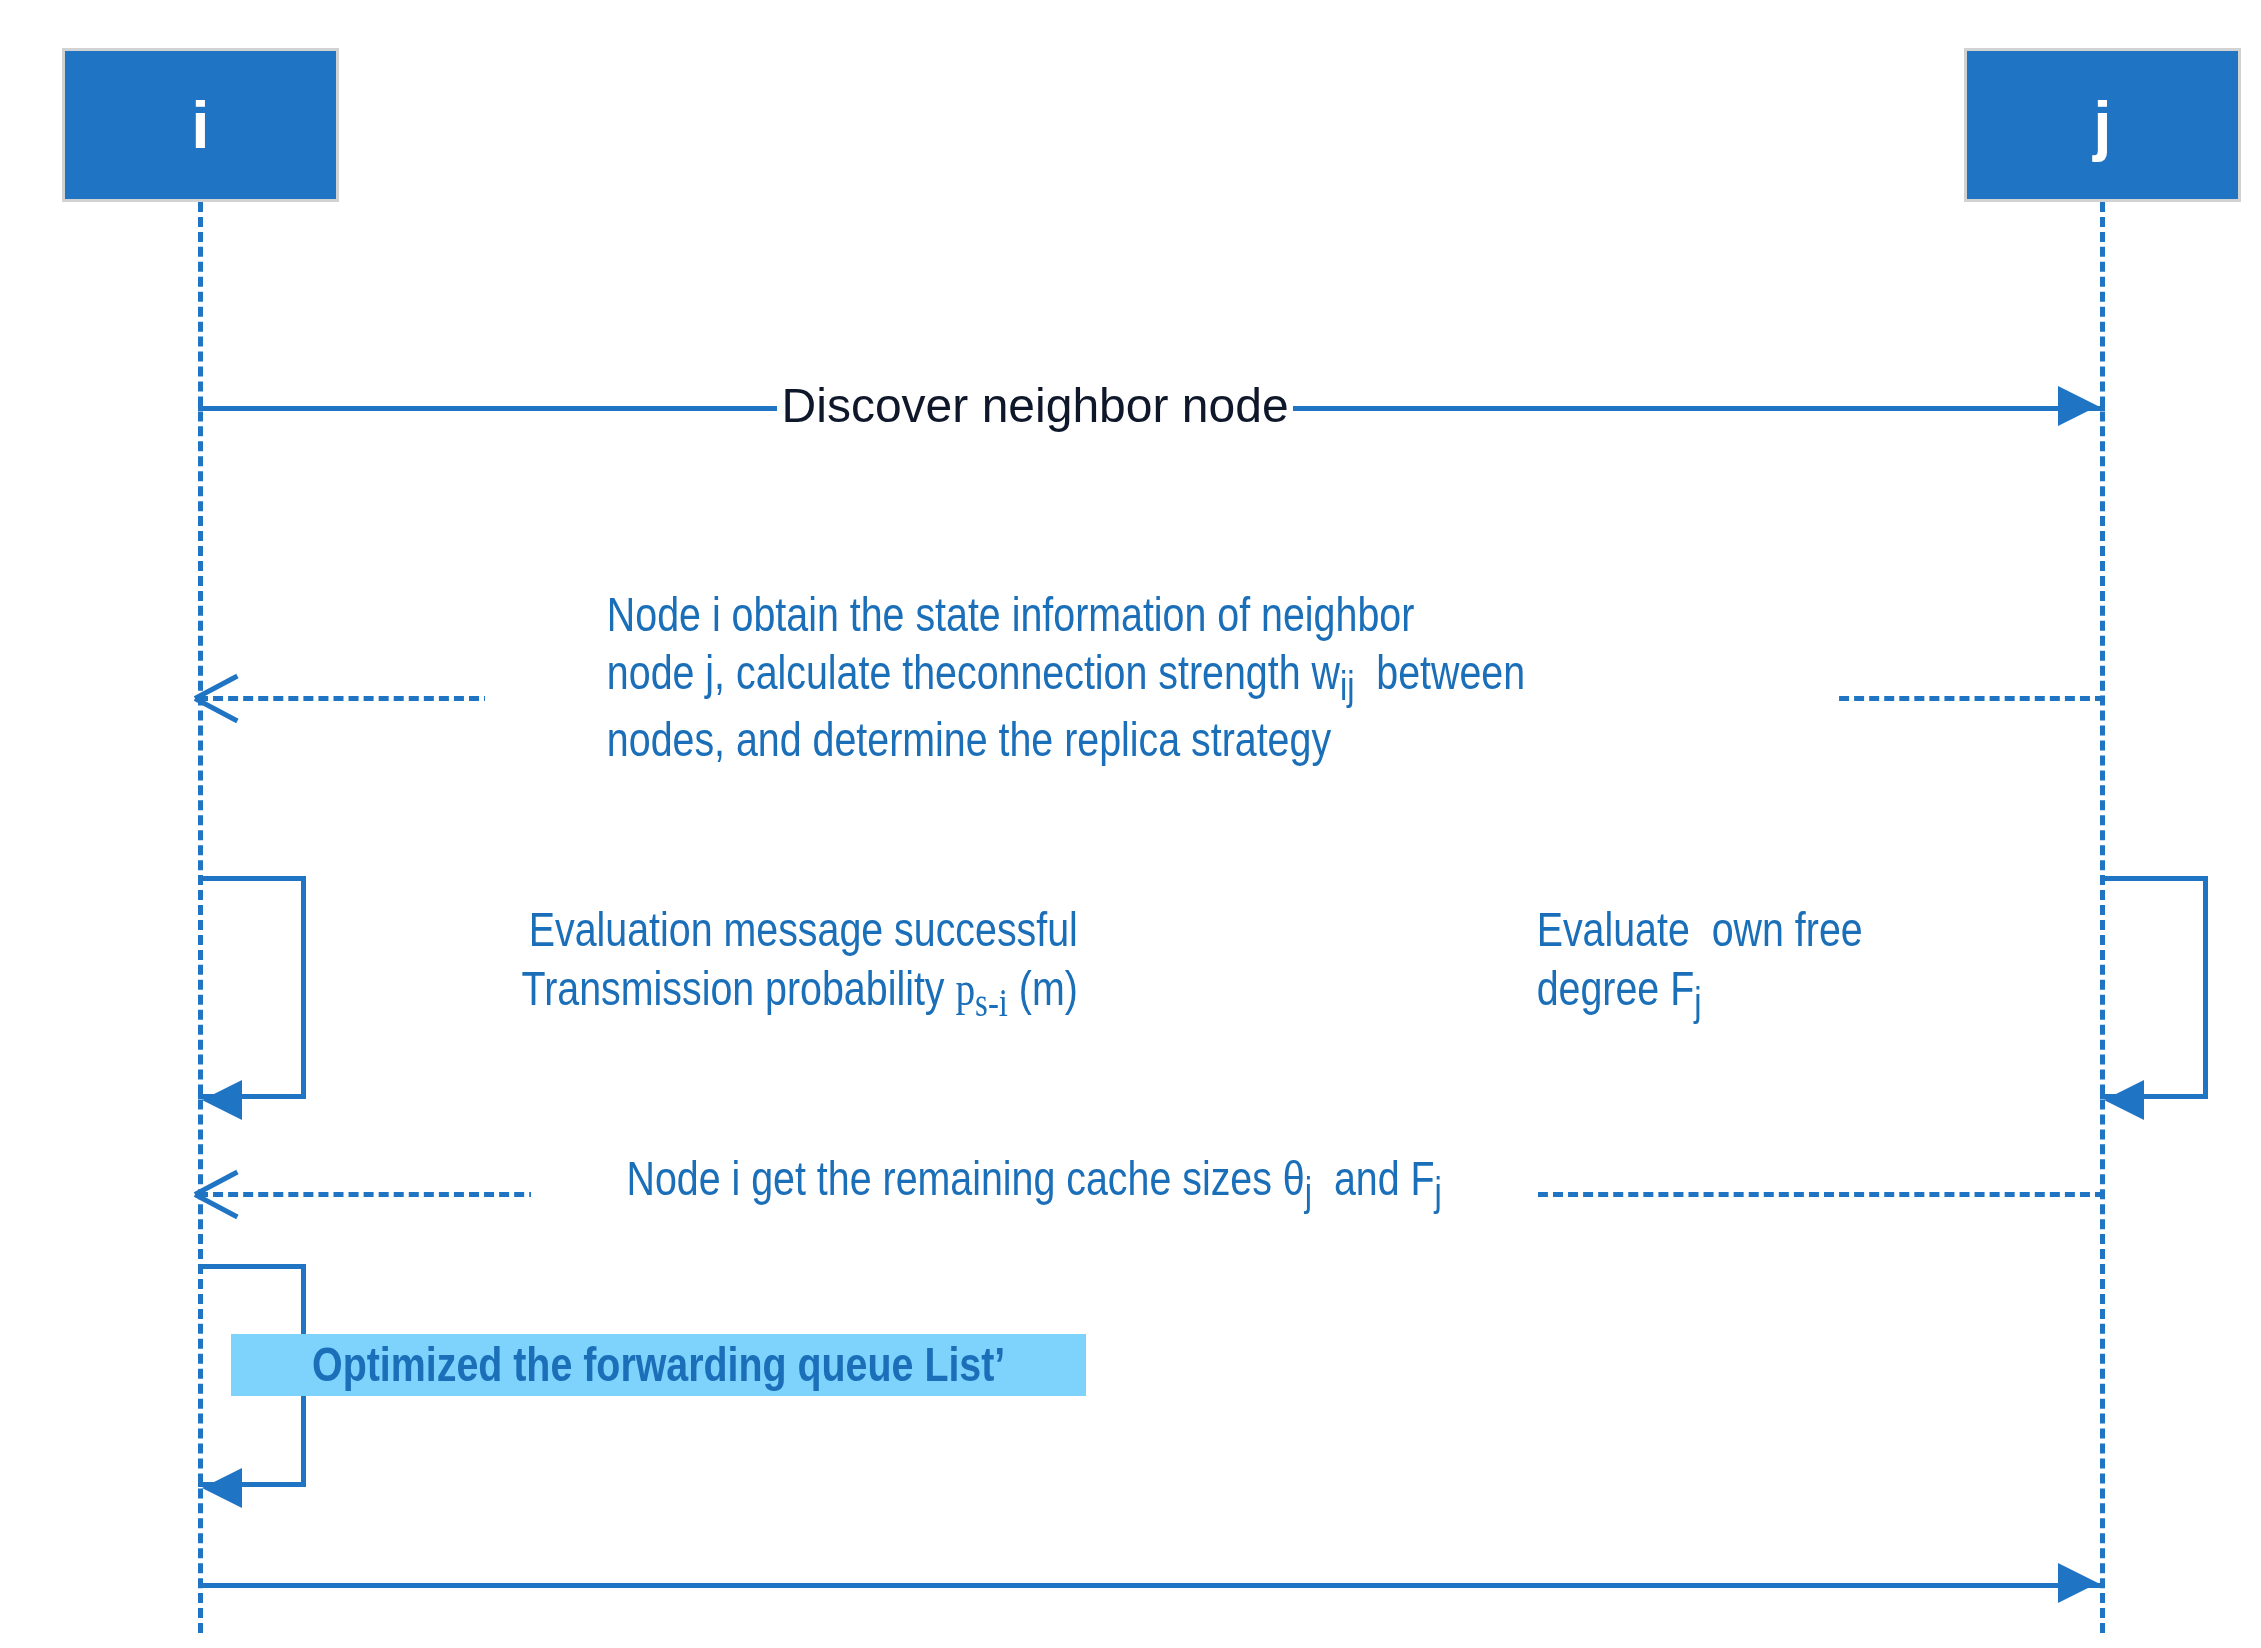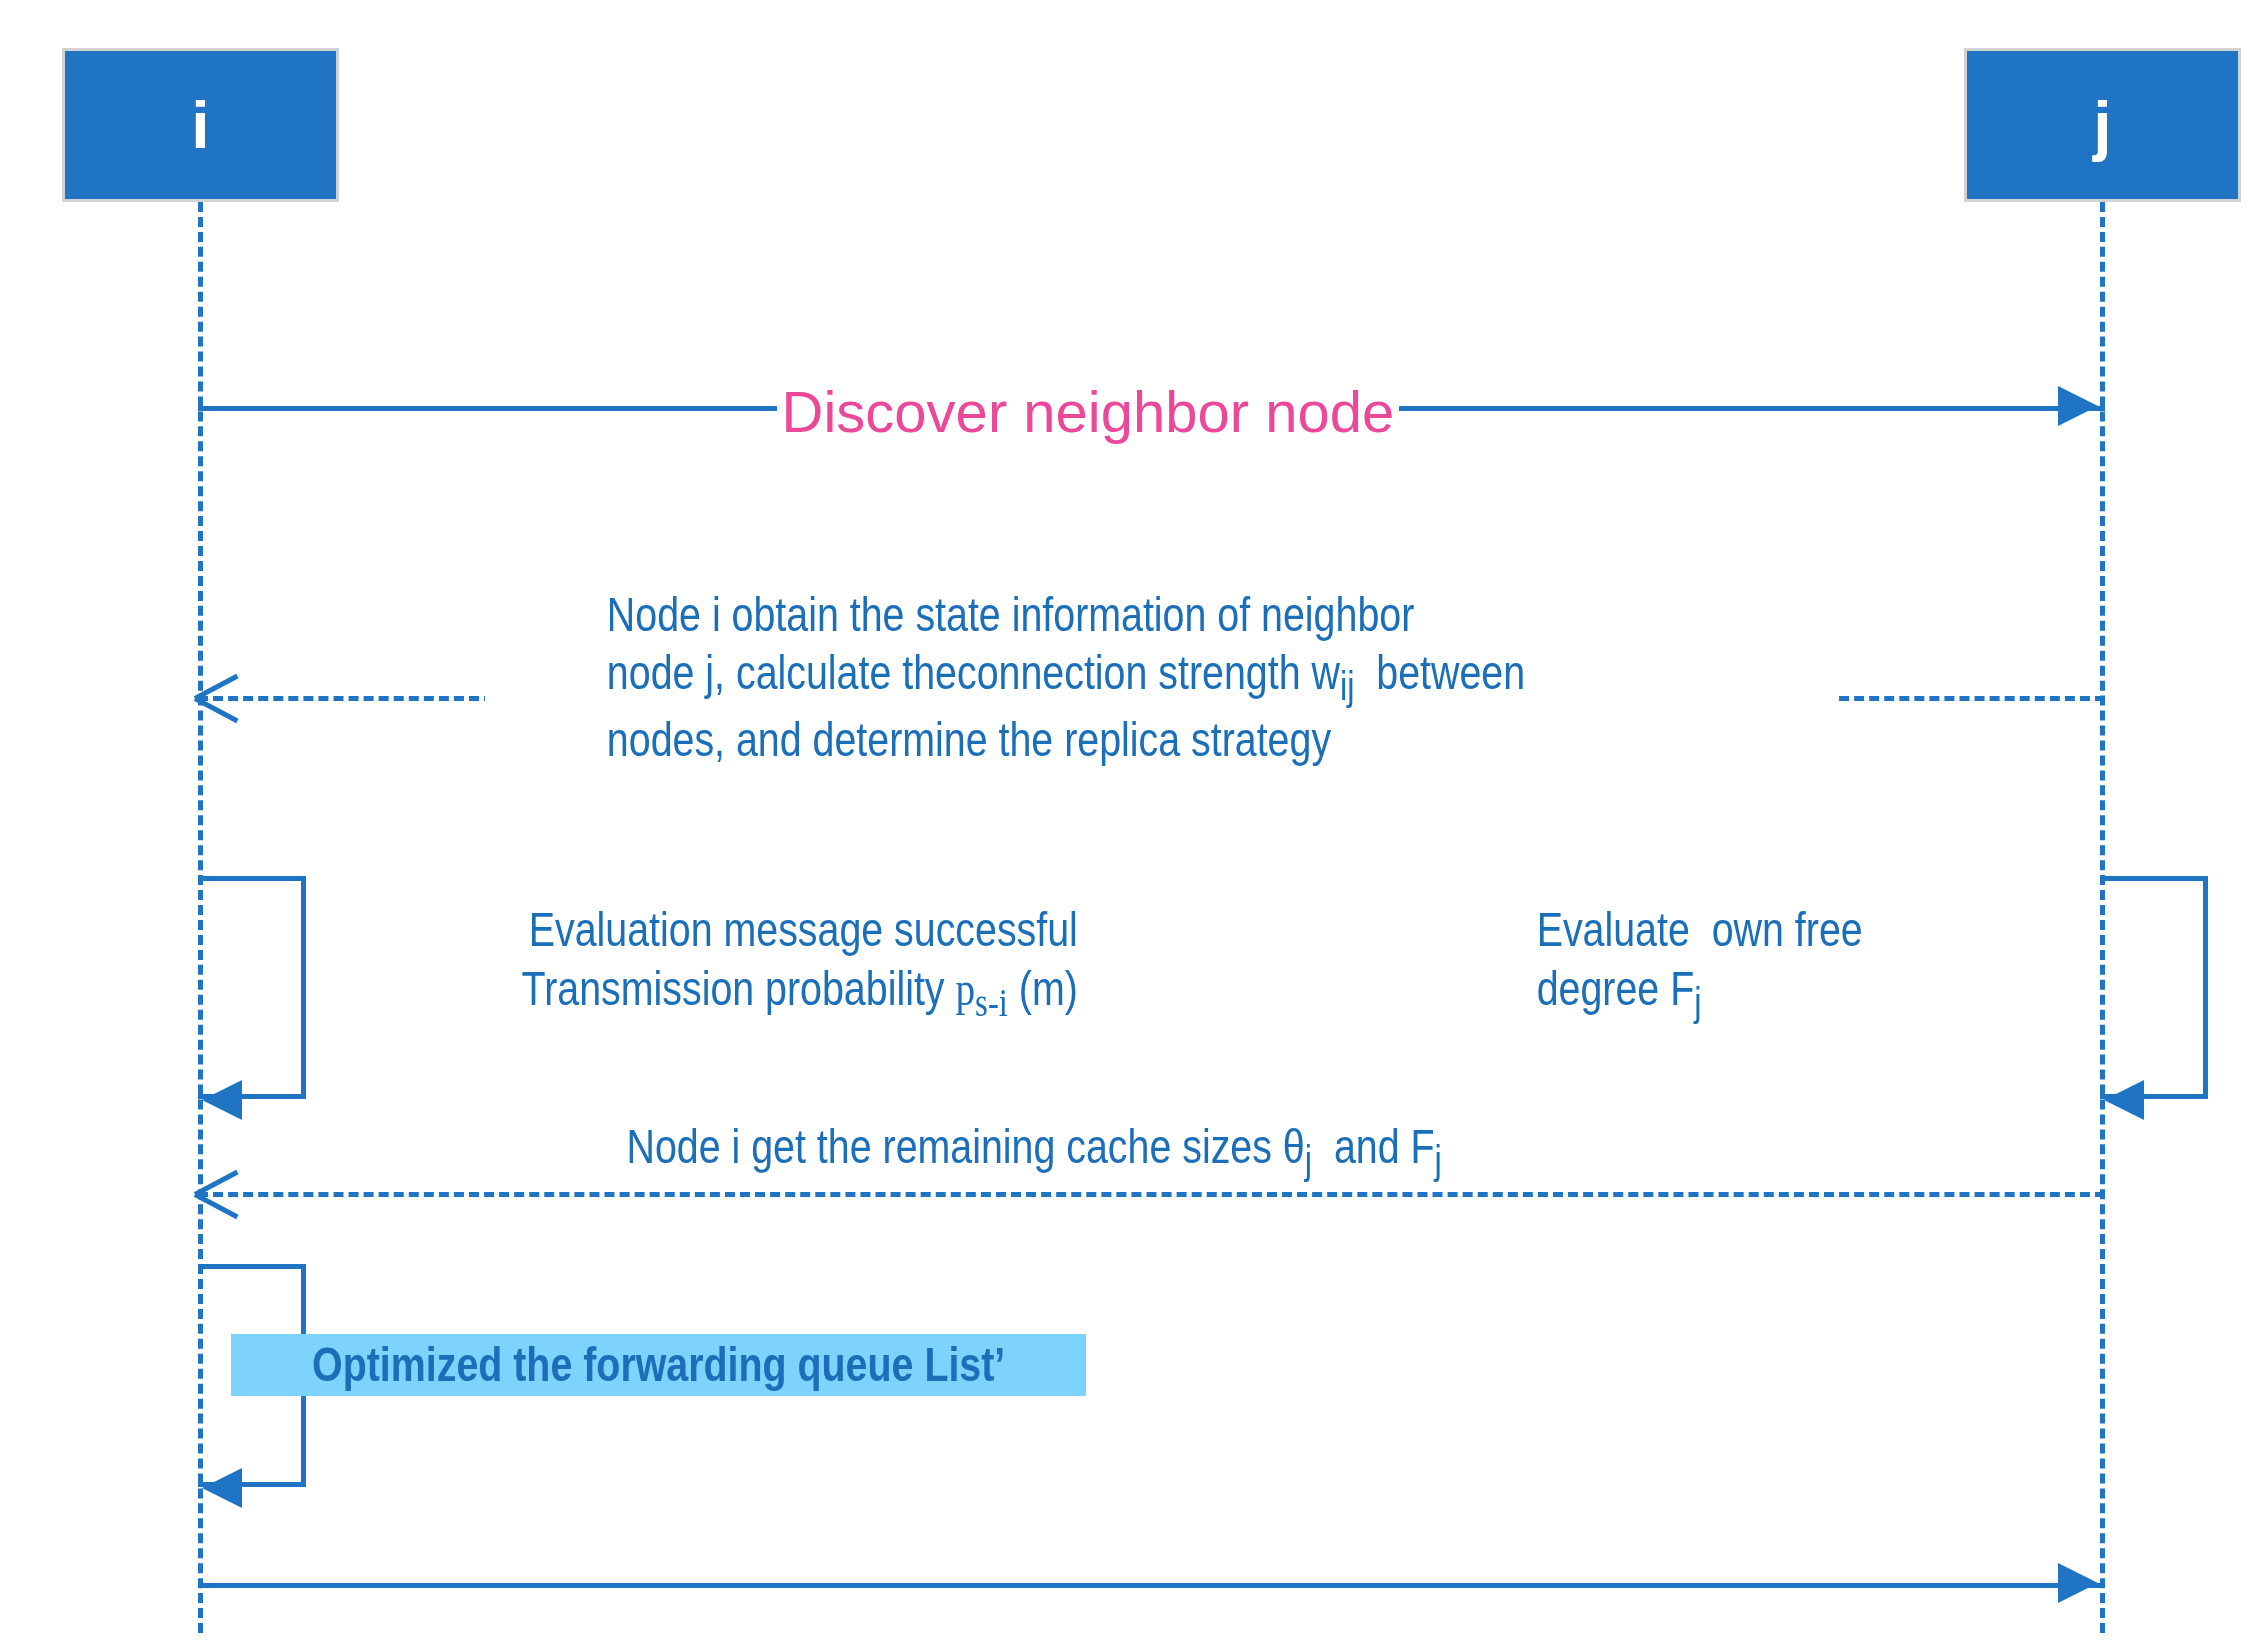--- a/index.html
+++ b/index.html
@@ -96,23 +96,23 @@
   .selfloop {
     position: absolute;
     box-sizing: border-box;
     border: 5.4px solid #1F74C3;
     border-left: none;
   }
 
   
   .msg-text {
     position: absolute;
-    color: #ec4899;
+    color: #0f172a;
     font-family: "Liberation Sans Narrow", "Liberation Sans", sans-serif;
-    font-size: 58px;
+    font-size: 48px;
     line-height: 1.20;
     white-space: nowrap;
     font-stretch: condensed;
     transform: scaleX(0.80);
   }
 
   
   .text-wrap {
     position: absolute;
     background: #ffffff;
@@ -175,21 +175,21 @@
   <div class="block-text" style="left:1484px; top:901px; width:585px; text-align:left;">
     <span class="row">Evaluate&nbsp; own free</span>
     <span class="row">degree <span class="mathlight">F<sub>j</sub></span></span>
   </div>
 
   <div class="msg-line dashed" style="left:198px; top:1192px; width:1907px;"></div>
   <div class="arrow-left-open" style="left:195px; top:1168px;">
     <span class="up"></span>
     <span class="down"></span>
   </div>
-  <div style="position:absolute; left:531px; top:1116px; background:#ffffff; padding:1.5px 6.2px;">
+  <div style="position:absolute; left:531px; top:1148px; background:#ffffff; padding:1.5px 6.2px;">
     <span class="block-text" style="position:relative; left:0; top:0; white-space:nowrap;">
       <span class="row">Node <span class="bi">i</span> get the remaining cache sizes <span class="math">θ<sub>j</sub></span>&nbsp; and <span class="mathlight">F<sub>j</sub></span></span>
     </span>
   </div>
 
   <div class="selfloop" style="left:198px; top:1264px; width:108px; height:223px;"></div>
   <div class="arrow-left-solid" style="left:202px; top:1468px;"></div>
   <div style="position:absolute; left:231px; top:1334px; background:#7dd3fc; padding:1.5px 4.6px;font-weight:bold;">
     <span class="block-text" style="position:relative; left:0; top:0; white-space:nowrap;">
       <span class="row">Optimized the forwarding queue <span class="bi">List</span>’</span>

